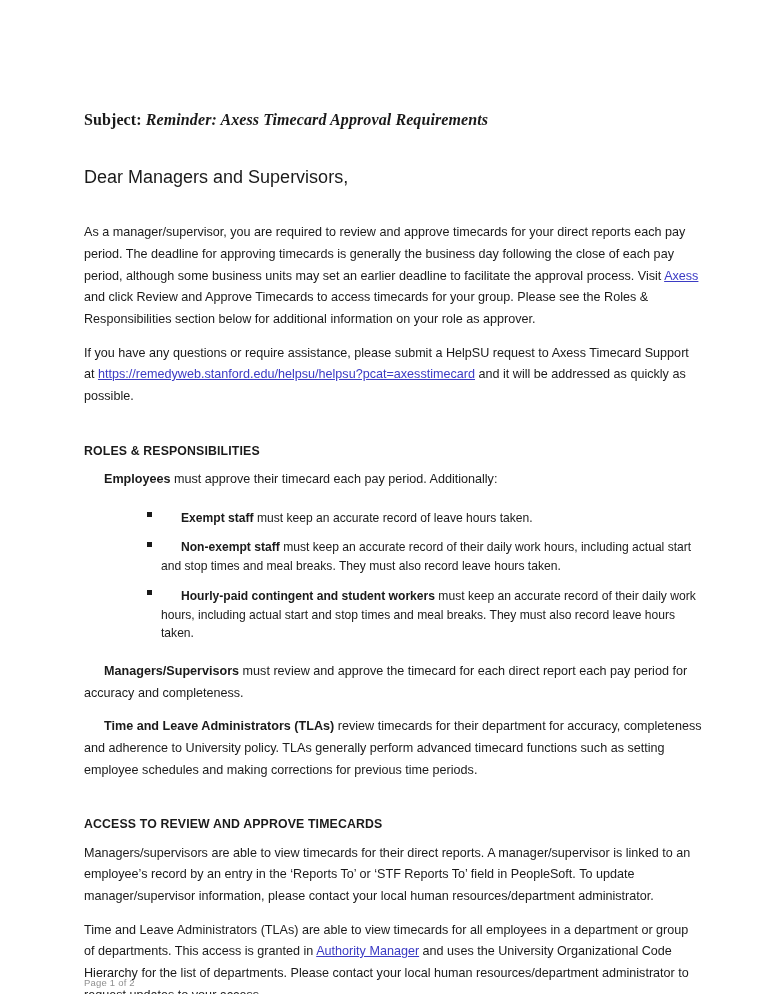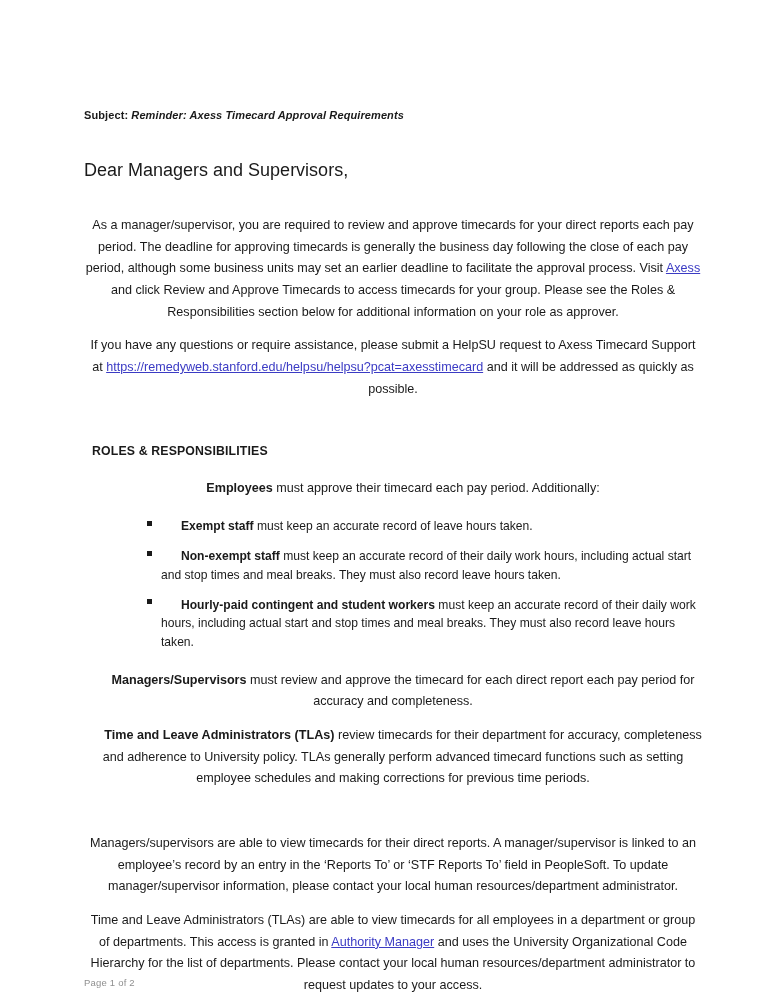--- a/index.html
+++ b/index.html
@@ -26,52 +26,53 @@
 
   .content {
     position: absolute;
     left: 84px;
     top: 108px;
     width: 618px;
   }
 
   
   .subject {
-    font-size: 11px;
+    font-size: 16px;
     font-weight: bold;
     line-height: 1.45;
     margin: 0 0 12px 0;
     letter-spacing: 0.1px;
+    font-family: Liberation Serif, serif;
   }
   .subject .subject-label { font-style: normal; }
   .subject .subject-text  { font-style: italic; }
 
   .salutation {
     font-size: 18px;
     line-height: 1.45;
     margin: 33px 0 0 0;
   }
 
   p.body-para {
     font-size: 12.6px;
     line-height: 1.72;
     margin: 0;
-    text-align: center;
+    text-align: left;
   }
 
   .gap-lg   { height: 32px; }
   .gap-md   { height: 12px; }
   .gap-sec  { height: 34px; }
   .gap-sm   { height: 9px; }
 
   h2.section-heading {
     font-size: 12.3px;
     font-weight: bold;
     line-height: 1.5;
-    margin: 8px;
+    margin: 0;
     letter-spacing: 0.15px;
   }
 
   .strong { font-weight: bold; padding-left: 20px; }
 
   a.doc-link,
   .doc-link {
     color: #3b3bc4;
     text-decoration: underline;
     cursor: pointer;
@@ -173,20 +174,21 @@
     </p>
 
     <div class="gap-md"></div>
 
     <p class="body-para">
       <span class="strong">Time and Leave Administrators (TLAs)</span><span> review timecards for their department for accuracy, completeness and adherence to University policy.  TLAs generally perform advanced timecard functions such as setting employee schedules and making corrections for previous time periods.</span>
     </p>
 
     <div class="gap-sec"></div>
 
+    <h2 class="section-heading">ACCESS TO REVIEW AND APPROVE TIMECARDS</h2>
 
     <div class="gap-sm"></div>
 
     <p class="body-para">Managers/supervisors are able to view timecards for their direct reports.  A manager/supervisor is linked to an employee’s record by an entry in the ‘Reports To’ or ‘STF Reports To’ field in PeopleSoft.  To update manager/supervisor information, please contact your local human resources/department administrator.</p>
 
     <div class="gap-md"></div>
 
     <p class="body-para">
       <span>Time and Leave Administrators (TLAs) are able to view timecards for all employees in a department or group of departments.  This access is granted in </span><span class="doc-link">Authority Manager</span><span> and uses the University Organizational Code Hierarchy for the list of departments.  Please contact your local human resources/department administrator to request updates to your access.</span>
     </p>

